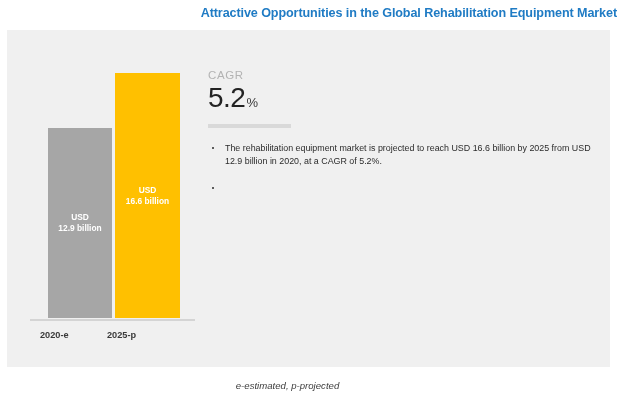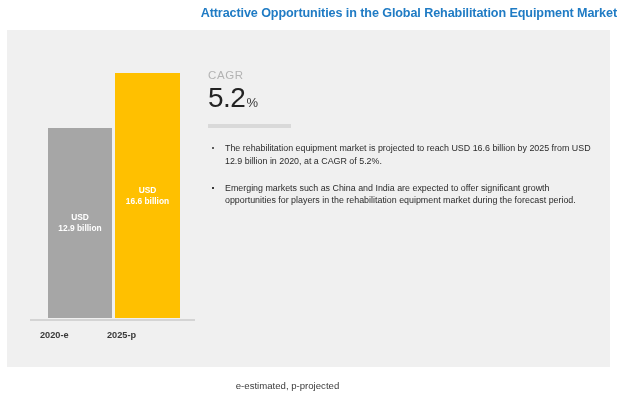--- a/index.html
+++ b/index.html
@@ -163,20 +163,21 @@
 
   
   #footnote {
     position: absolute;
     left: 0;
     top: 380px;
     width: 575px;
     text-align: center;
     font-size: 9.6px;
     color: #3c3c3c;
+    font-style: italic;
   }
 </style>
 </head>
 <body>
 
 <div id="chart-title">Attractive Opportunities in the Global Rehabilitation Equipment Market</div>
 
 <div id="panel">
 
   <div id="bar-chart">
@@ -213,21 +214,17 @@
   <div id="cagr-divider"></div>
 
   <div id="bullets">
     <div class="bullet-item">
       <span class="bullet-dot"></span>
       <span>The rehabilitation equipment market is projected to reach USD 16.6 billion by 2025 from USD 12.9 billion in 2020, at a CAGR of 5.2%.</span>
     </div>
     <div class="bullet-item">
       <span class="bullet-dot"></span>
     </div>
-    <div class="bullet-item">
-      <span class="bullet-dot"></span>
-      <span>Emerging markets such as China and India are expected to offer significant growth opportunities for players in the rehabilitation equipment market during the forecast period.</span>
-    </div>
   </div>
 
 </div>
 
 <div id="footnote">e-estimated, p-projected</div>
 
 </body></html>

